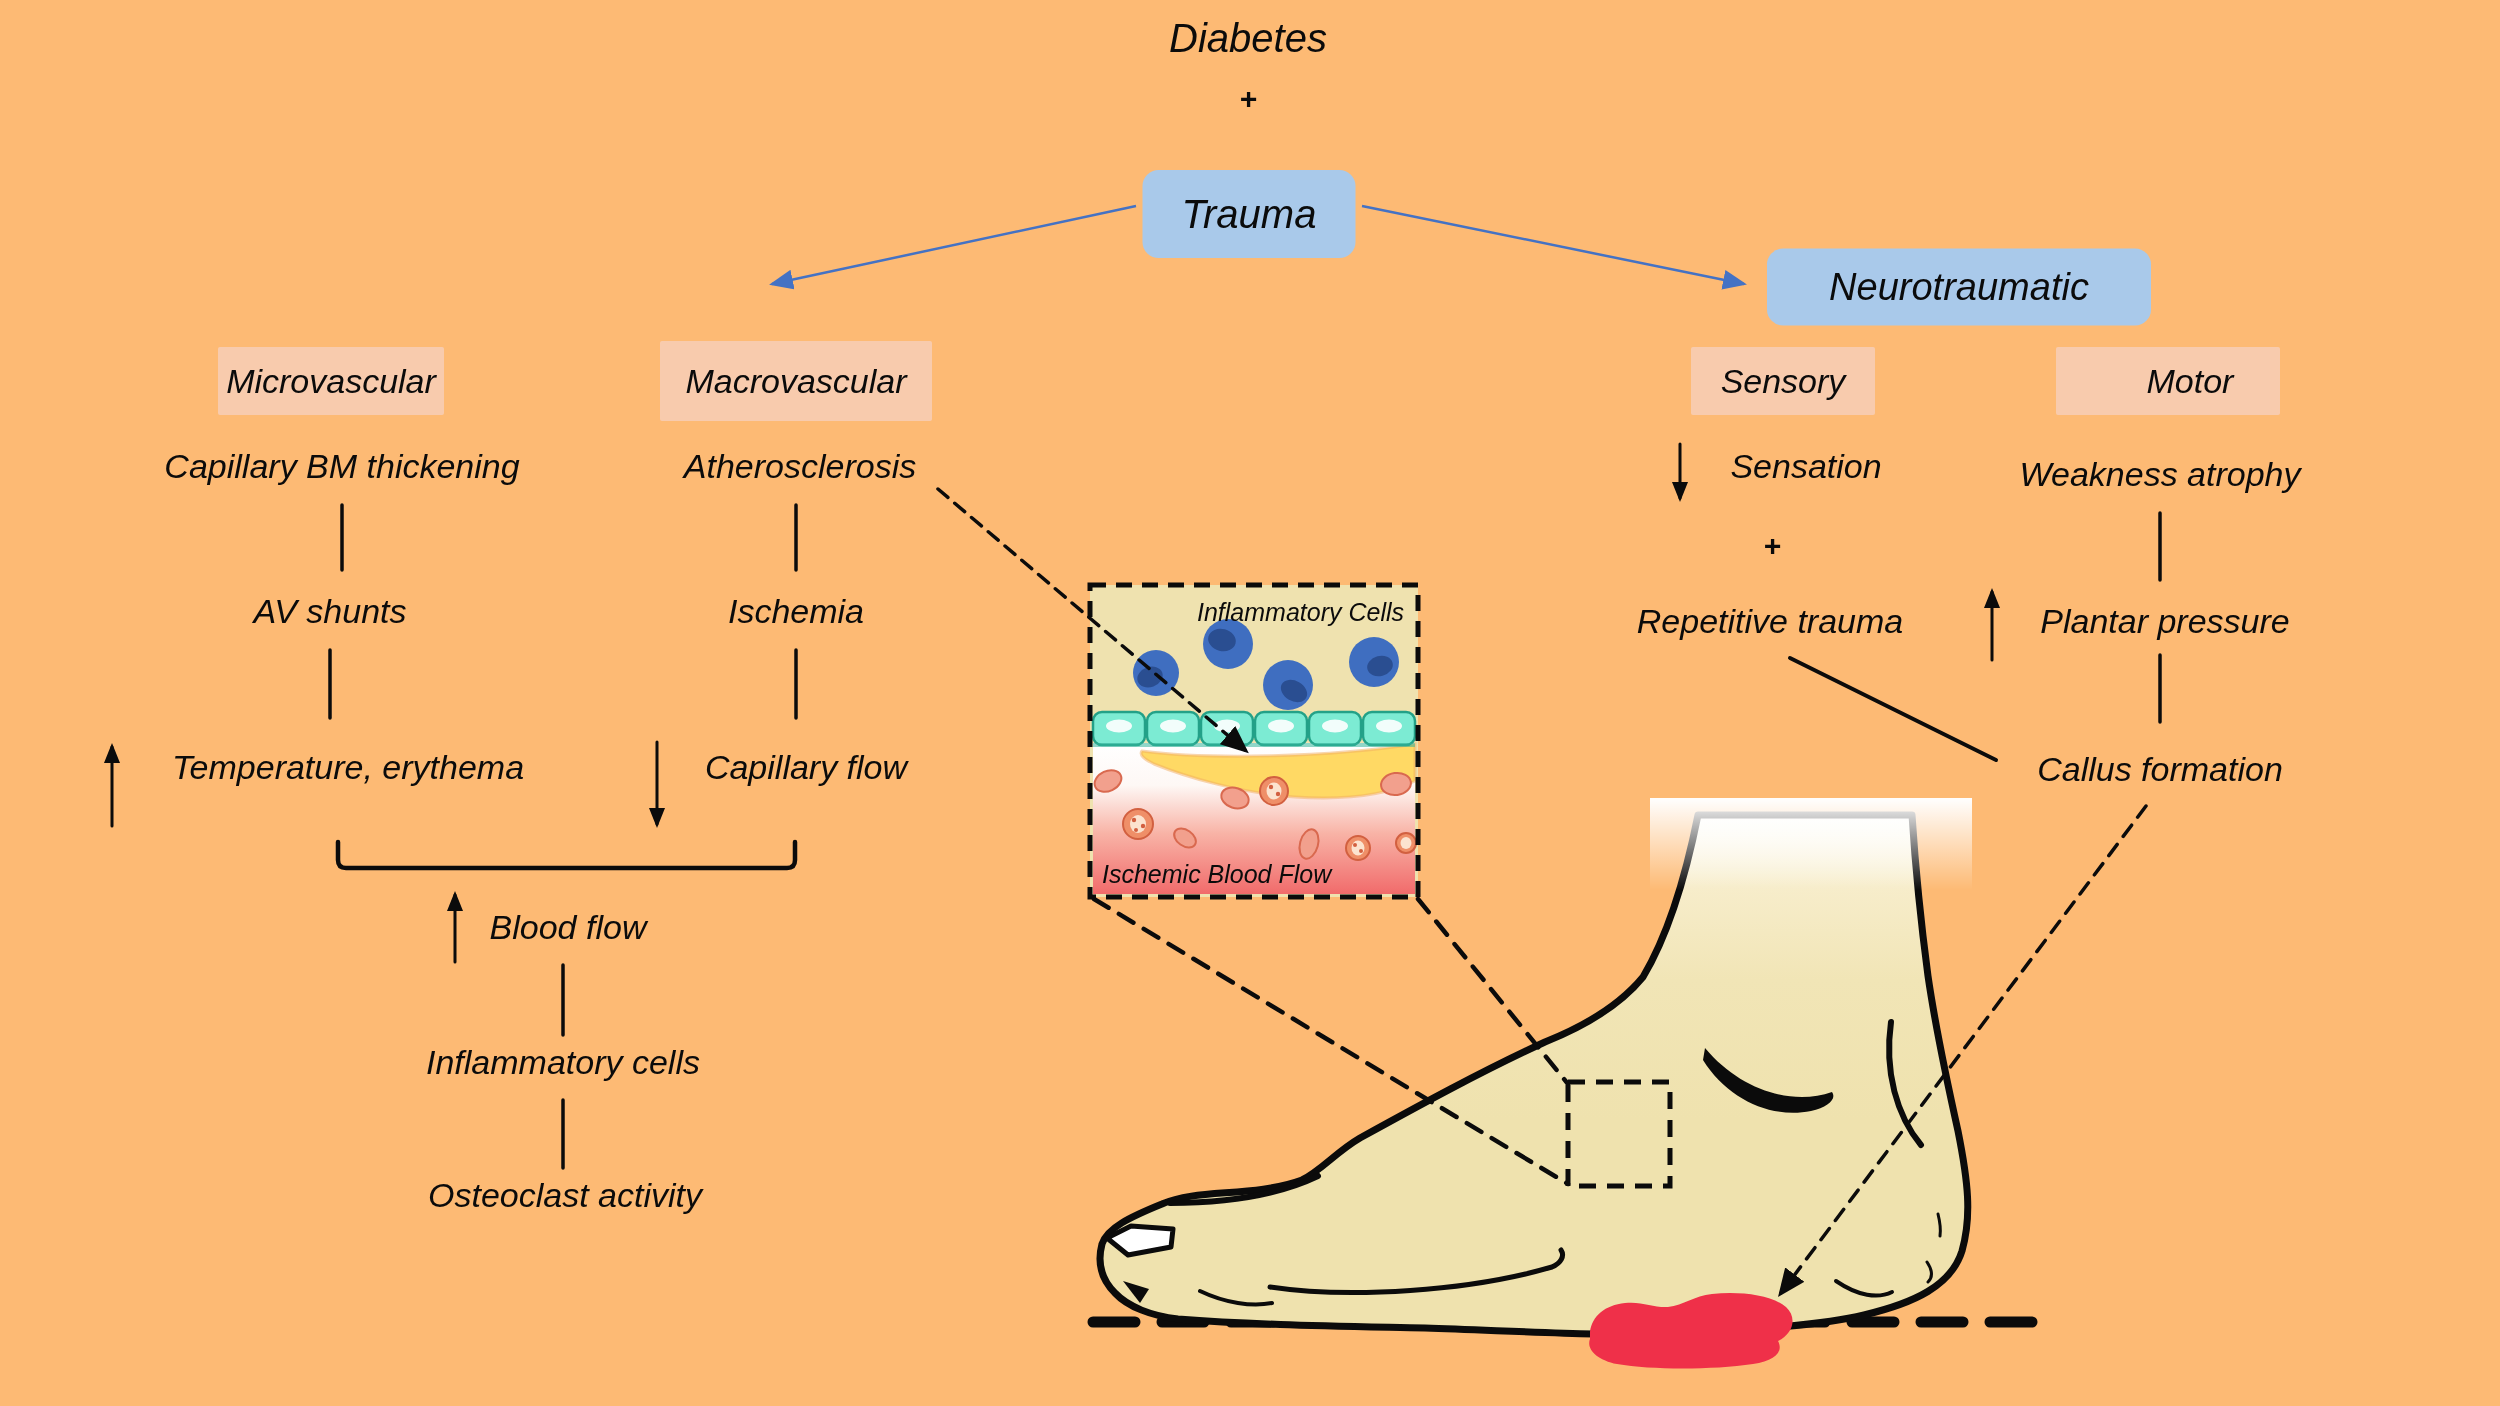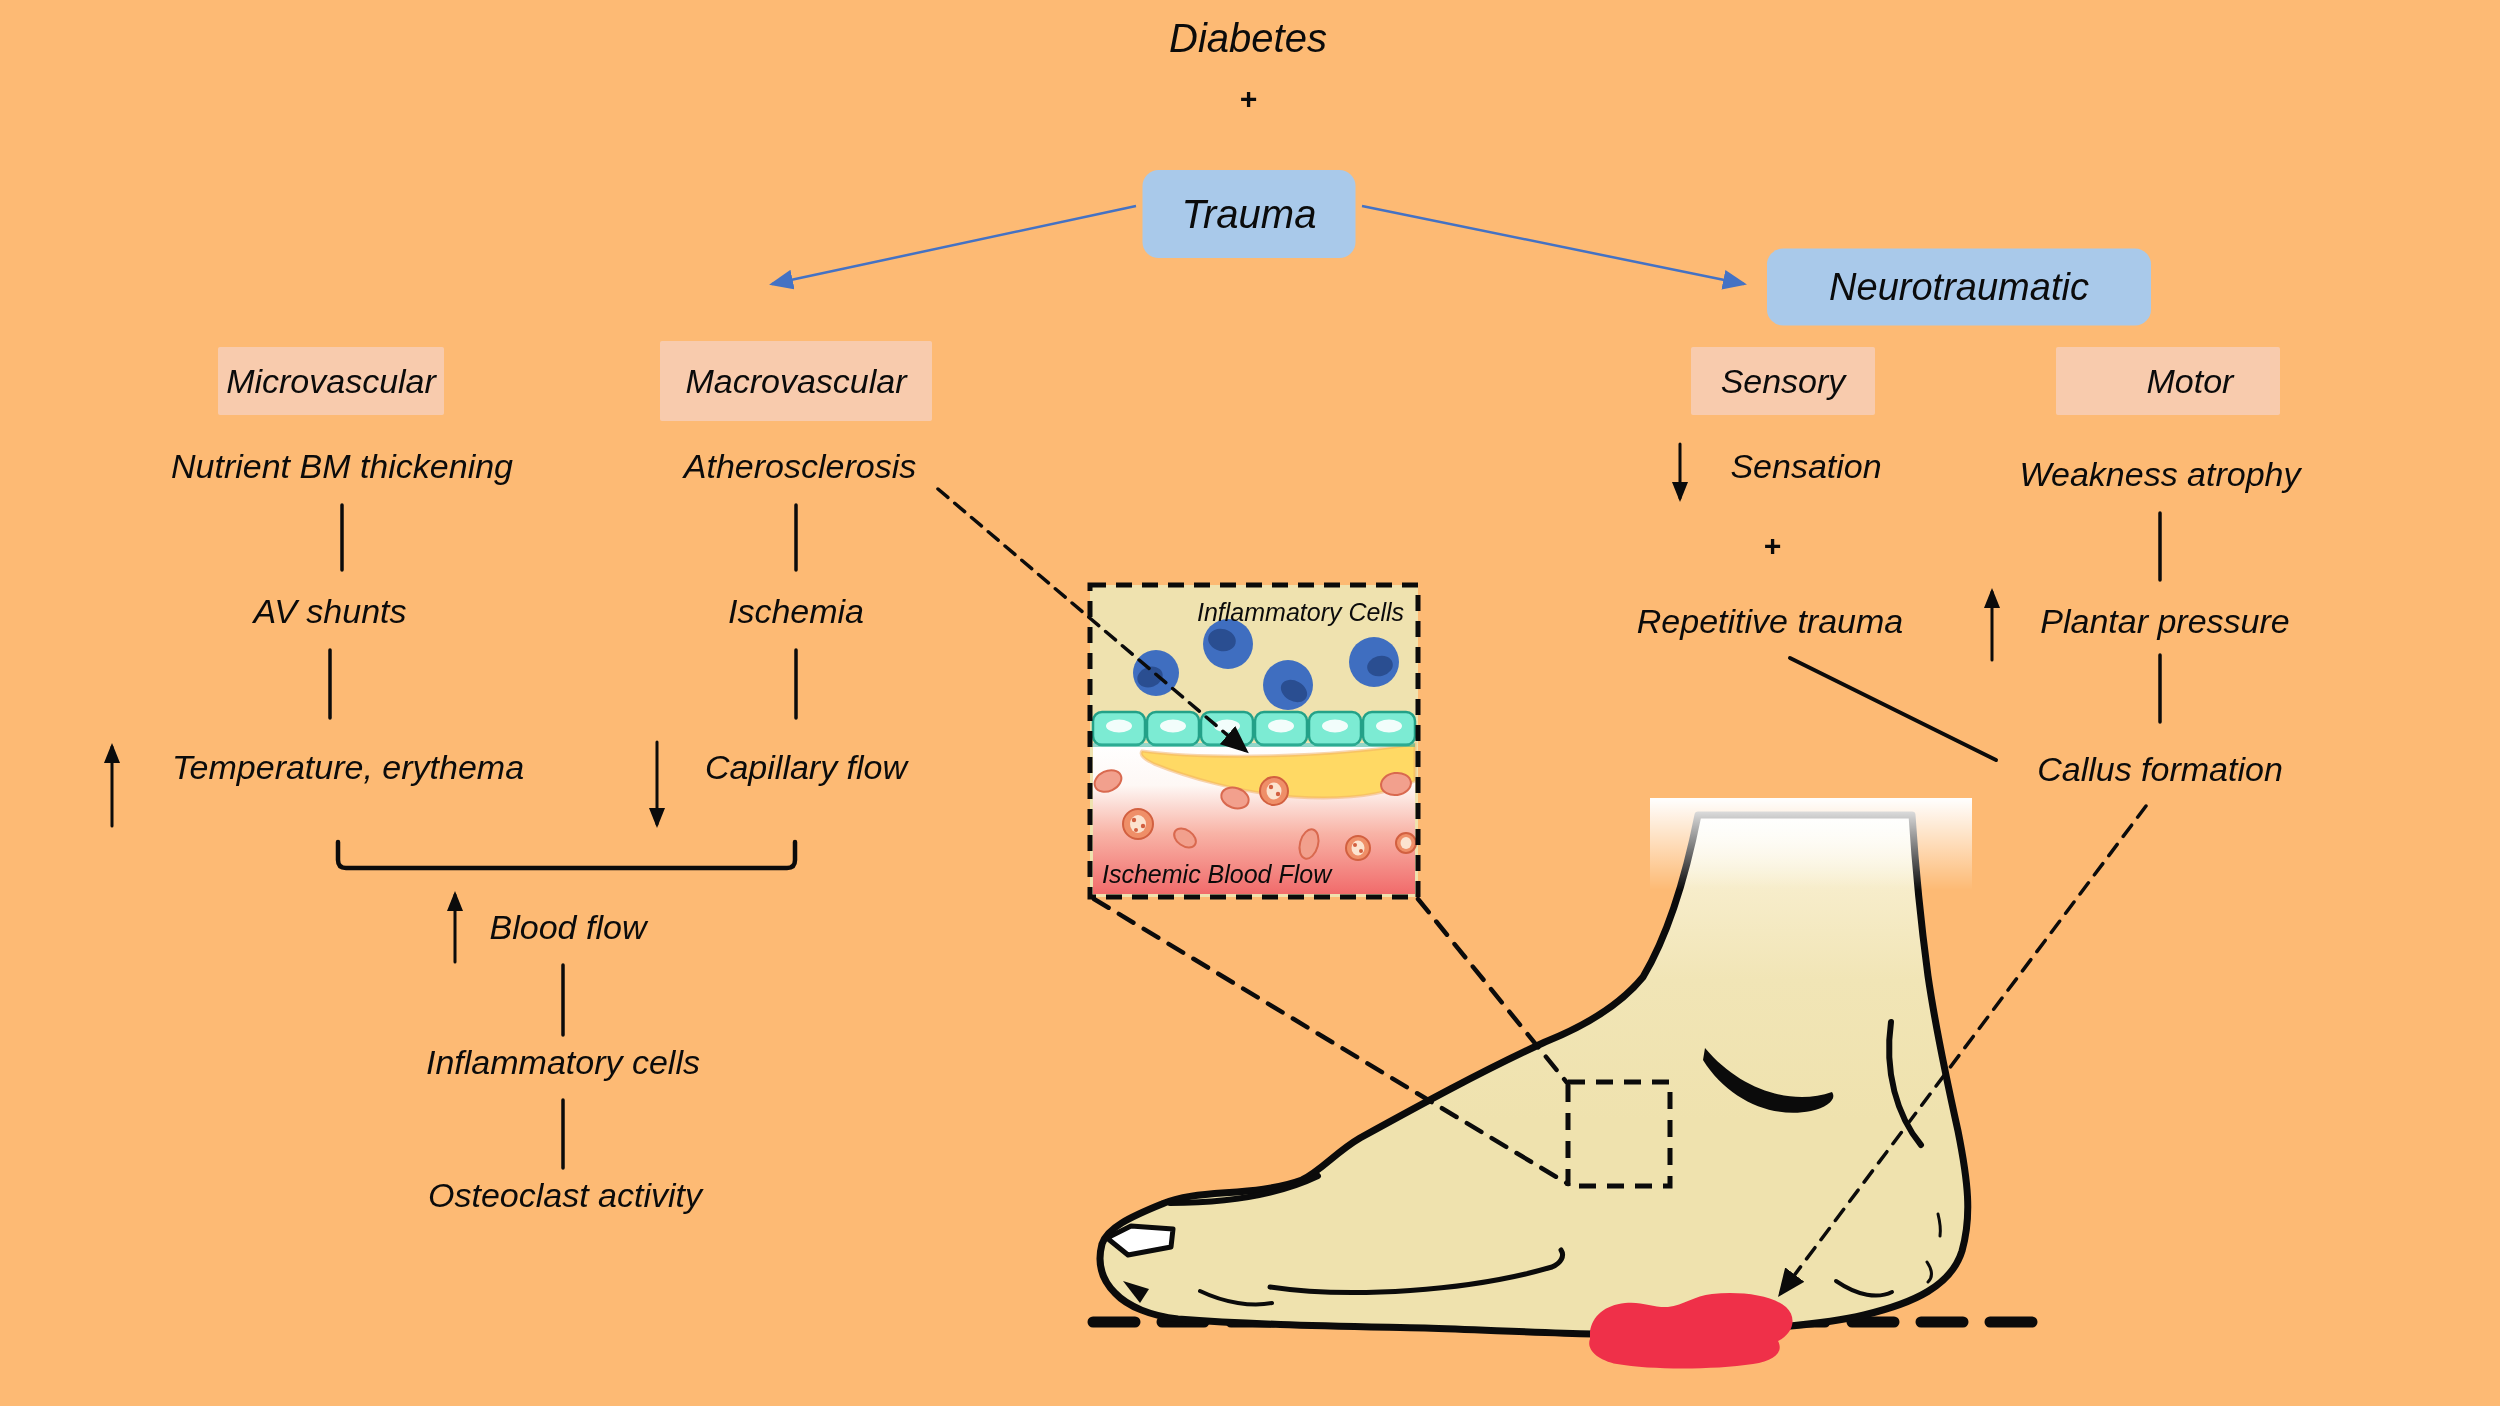--- a/index.html
+++ b/index.html
@@ -195,21 +195,21 @@
 <div class="box peach" style="left:796px;top:381px;width:272px;height:80px;">
       <span>Macrovascular</span>
     </div>
 <div class="box peach" style="left:1783px;top:381px;width:184px;height:68px;">
       <span>Sensory</span>
     </div>
 <div class="box peach" style="left:2168px;top:381px;width:180px;height:68px;padding-left:44px;">
       <span>Motor</span>
     </div>
 
-<div class="t" style="left:342px;top:467px;">Nutrient BM thickening</div>
+<div class="t" style="left:342px;top:467px;">Capillary BM thickening</div>
 <div class="t" style="left:800px;top:467px;">Atherosclerosis</div>
 <div class="t" style="left:330px;top:612px;">AV shunts</div>
 <div class="t" style="left:796px;top:612px;">Ischemia</div>
 <div class="t" style="left:348px;top:768px;">Temperature, erythema</div>
 <div class="t" style="left:806px;top:768px;">Capillary flow</div>
 <div class="t" style="left:568px;top:928px;">Blood flow</div>
 <div class="t" style="left:563px;top:1063px;">Inflammatory cells</div>
 <div class="t" style="left:565px;top:1196px;">Osteoclast activity</div>
 
 <div class="t" style="left:1806px;top:467px;">Sensation</div>

